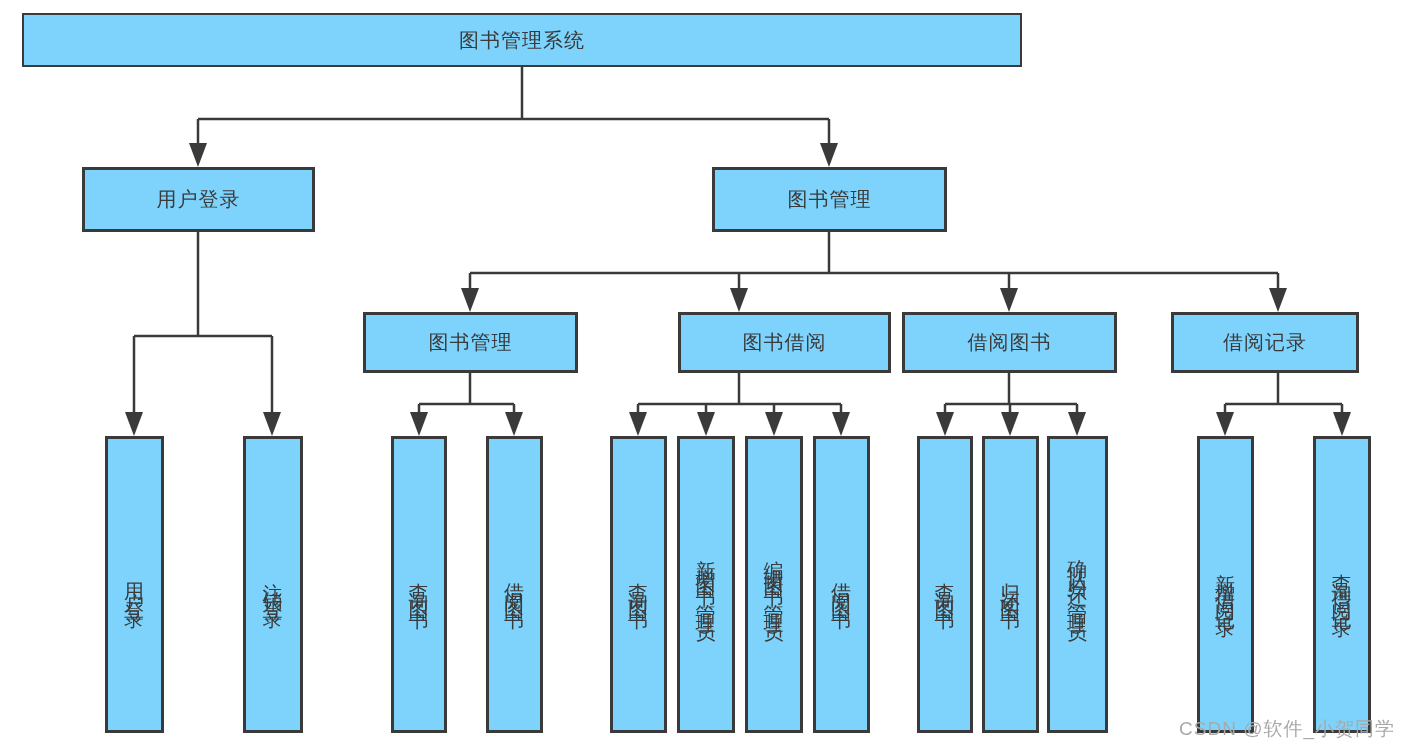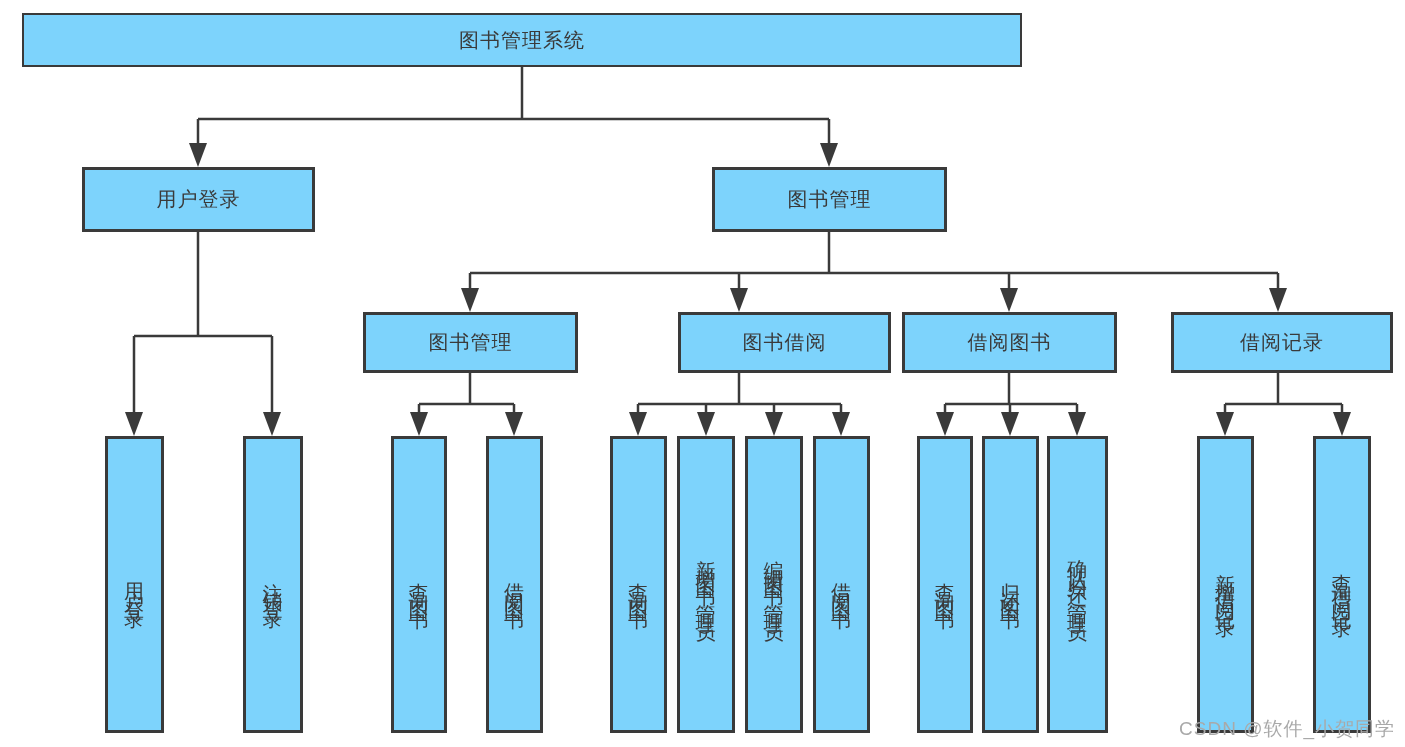--- a/index.html
+++ b/index.html
@@ -125,21 +125,21 @@
   </svg>
 
   <div class="box root" style="left:22px;top:13px;width:1000px;height:54px;">图书管理系统</div>
 
   <div class="box" style="left:82px;top:167px;width:233px;height:65px;">用户登录</div>
   <div class="box" style="left:712px;top:167px;width:235px;height:65px;">图书管理</div>
 
   <div class="box" style="left:363px;top:312px;width:215px;height:61px;">图书管理</div>
   <div class="box" style="left:633px;top:312px;width:213px;height:61px;margin-left:45px;">图书借阅</div>
   <div class="box" style="left:902px;top:312px;width:215px;height:61px;">借阅图书</div>
-  <div class="box" style="left:1171px;top:312px;width:222px;height:61px;">借阅记录</div>
+  <div class="box" style="left:1171px;top:312px;width:188px;height:61px;">借阅记录</div>
 
   <div class="box leaf" style="left:105px;top:436px;width:59px;height:297px;">用户登录</div>
   <div class="box leaf" style="left:243px;top:436px;width:60px;height:297px;">注销登录</div>
 
   <div class="box leaf" style="left:391px;top:436px;width:56px;height:297px;">查询图书</div>
   <div class="box leaf" style="left:486px;top:436px;width:57px;height:297px;">借阅图书</div>
 
   <div class="box leaf" style="left:610px;top:436px;width:57px;height:297px;">查询图书</div>
   <div class="box leaf" style="left:677px;top:436px;width:58px;height:297px;">新增图书（管理员）</div>
   <div class="box leaf" style="left:745px;top:436px;width:58px;height:297px;">编辑图书（管理员）</div>

